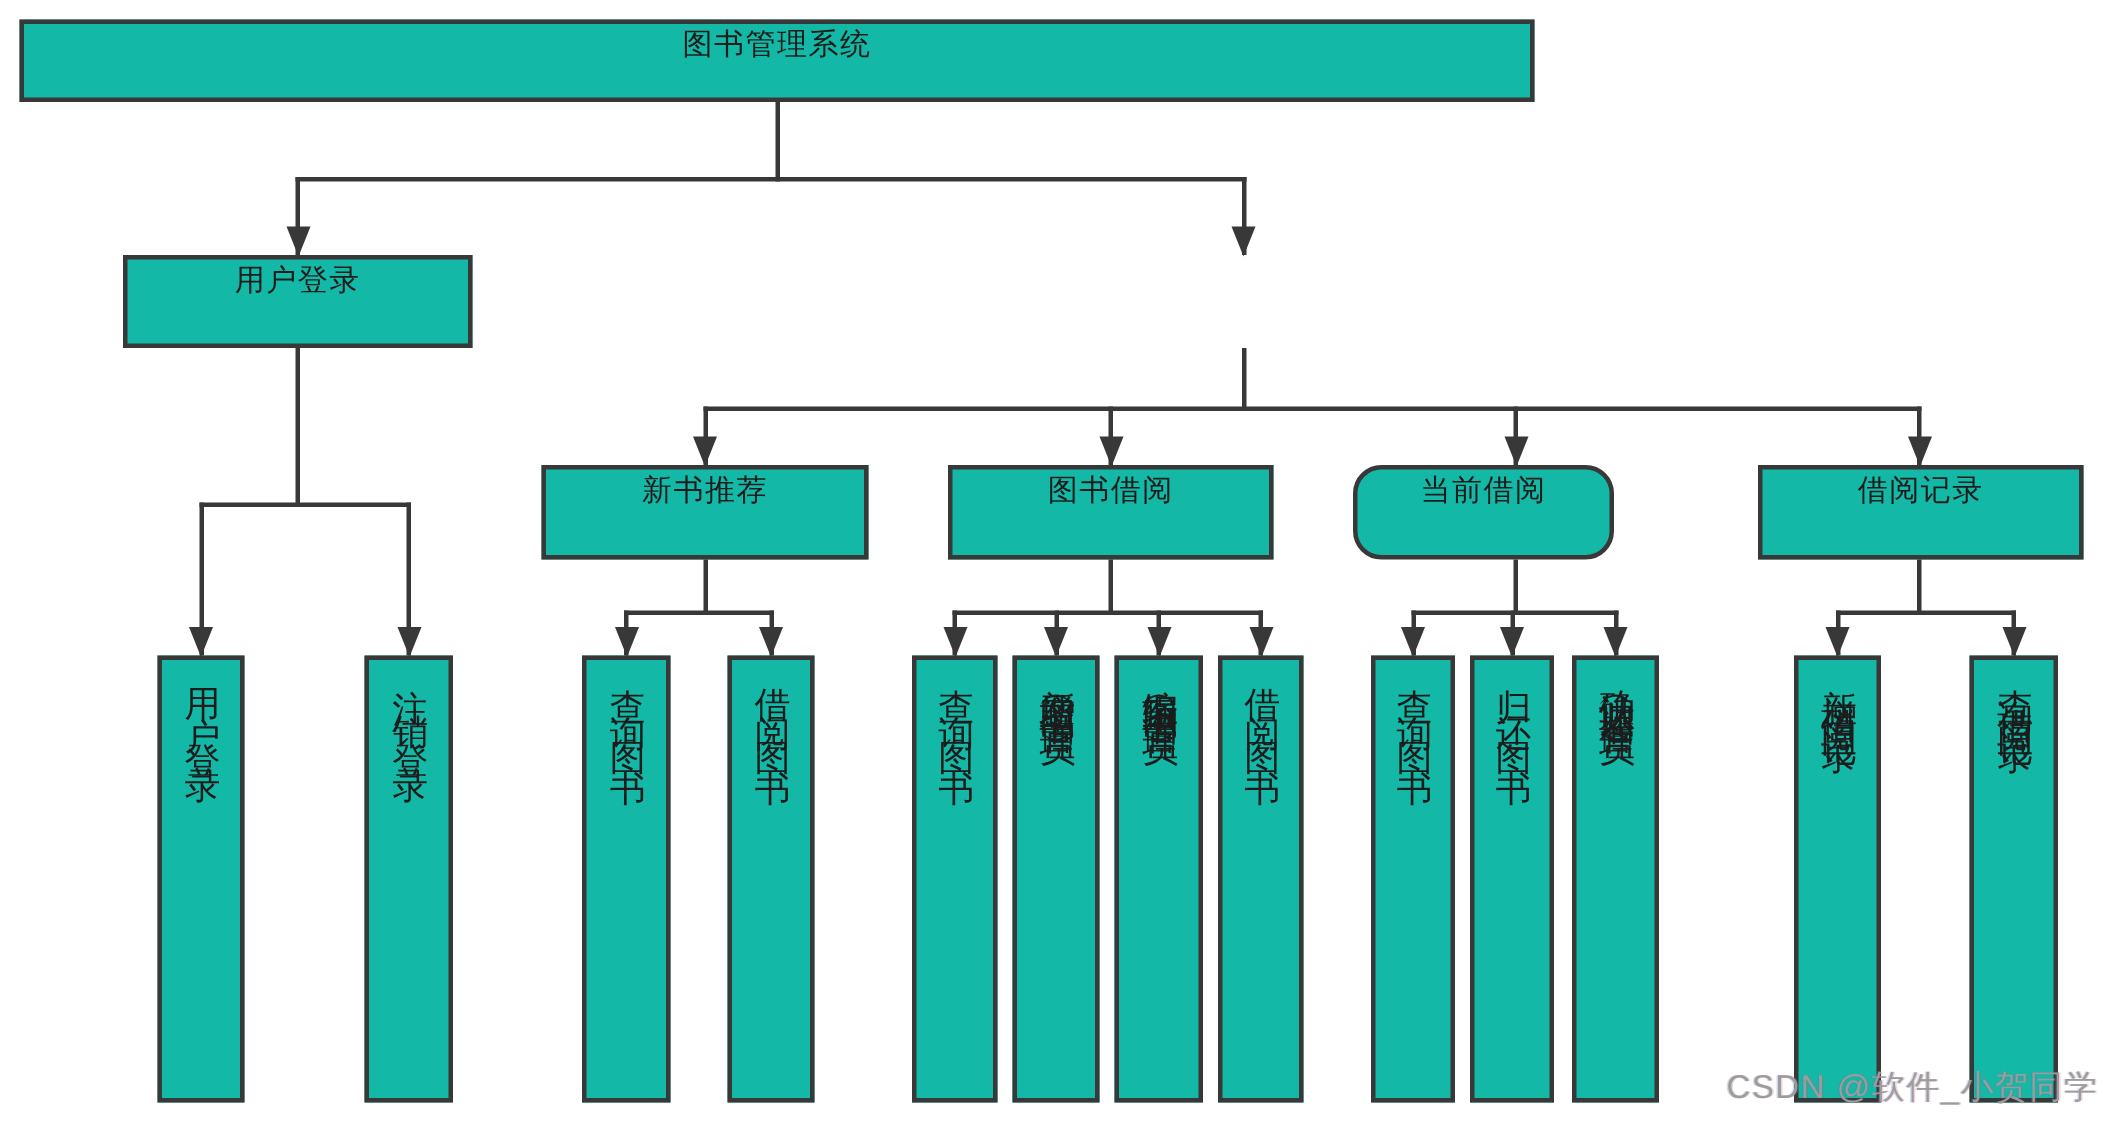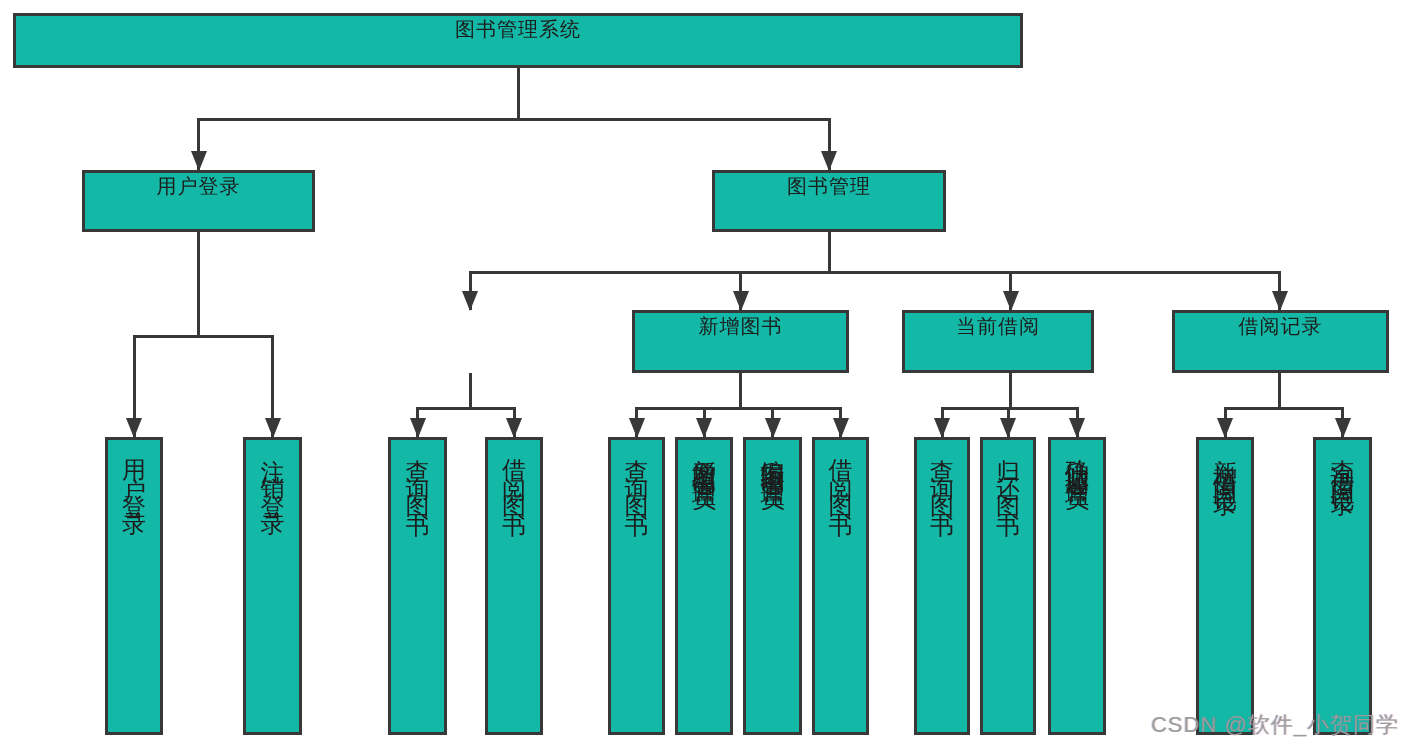--- a/index.html
+++ b/index.html
@@ -36,27 +36,27 @@
 <body>
 
 <div class="stage" style="background: rgb(255, 255, 255);">
   <div class="watermark" style="color: rgb(156, 156, 156);">CSDN @软件_小贺同学</div>
 <div class="node horiz" style="left: 13px; top: 13px; width: 1010px; height: 55px;">
       <span class="lbl">图书管理系统</span>
     </div>
     <div class="node horiz" style="left: 82px; top: 170px; width: 233px; height: 62px;">
       <span class="lbl">用户登录</span>
     </div>
-    <div class="node horiz" style="left: 712px; top: 170px; width: 234px; height: 62px;">
-      <span class="lbl">图书管理</span>
+    <div class="node horiz" style="left: 361px; top: 310px; width: 218px; height: 63px;">
+      <span class="lbl">新书推荐</span>
     </div>
     <div class="node horiz" style="left: 632px; top: 310px; width: 217px; height: 63px;">
-      <span class="lbl">新增图书</span>
+      <span class="lbl">图书借阅</span>
     </div>
-    <div class="node horiz" style="left: 902px; top: 310px; width: 192px; height: 63px;">
+    <div class="node horiz" style="left: 902px; top: 310px; width: 174px; height: 63px; border-radius: 19px;">
       <span class="lbl">当前借阅</span>
     </div>
     <div class="node horiz" style="left: 1172px; top: 310px; width: 217px; height: 63px;">
       <span class="lbl">借阅记录</span>
     </div>
     <div class="node vert" style="left: 105px; top: 437px; width: 58px; height: 298px;">
       <span class="lbl" style="letter-spacing: 18px;">用户登录</span>
     </div>
     <div class="node vert" style="left: 243px; top: 437px; width: 59px; height: 298px;">
       <span class="lbl" style="letter-spacing: 18px;">注销登录</span>

